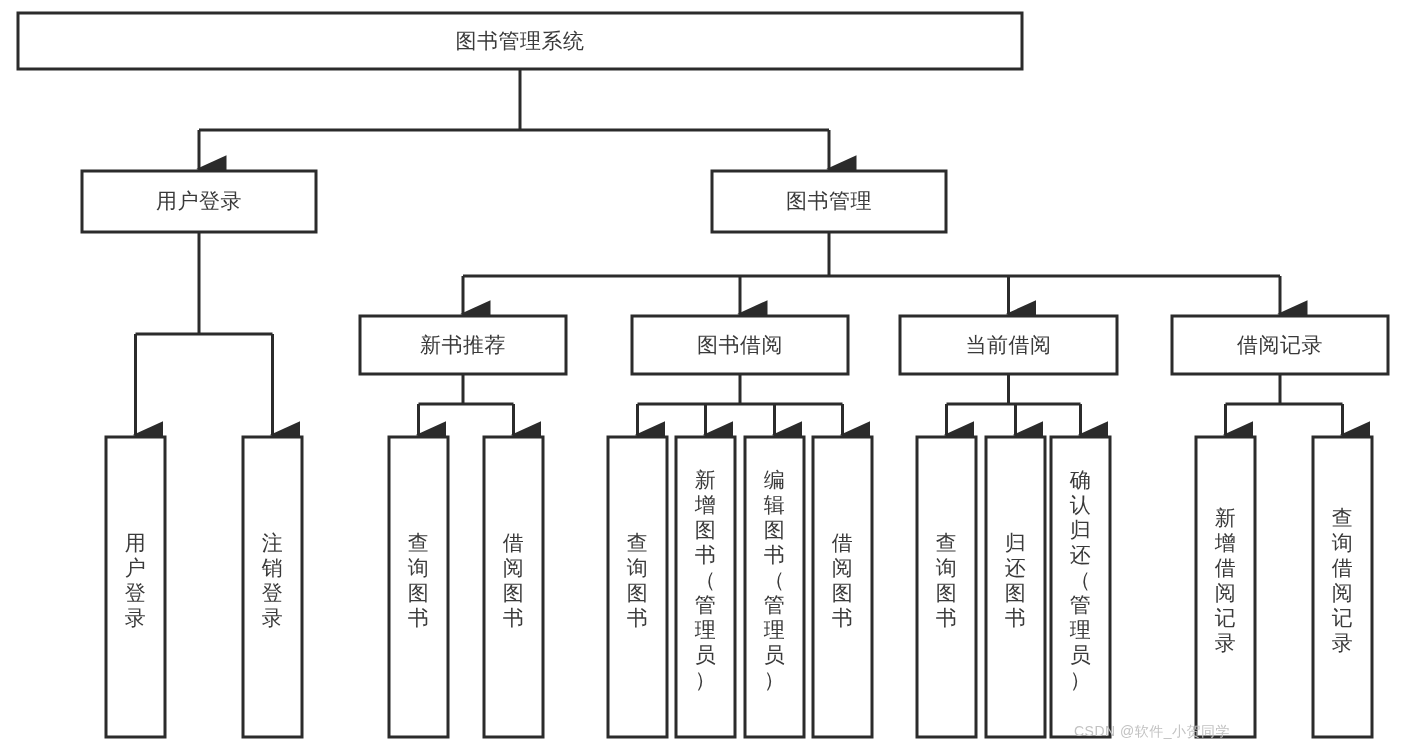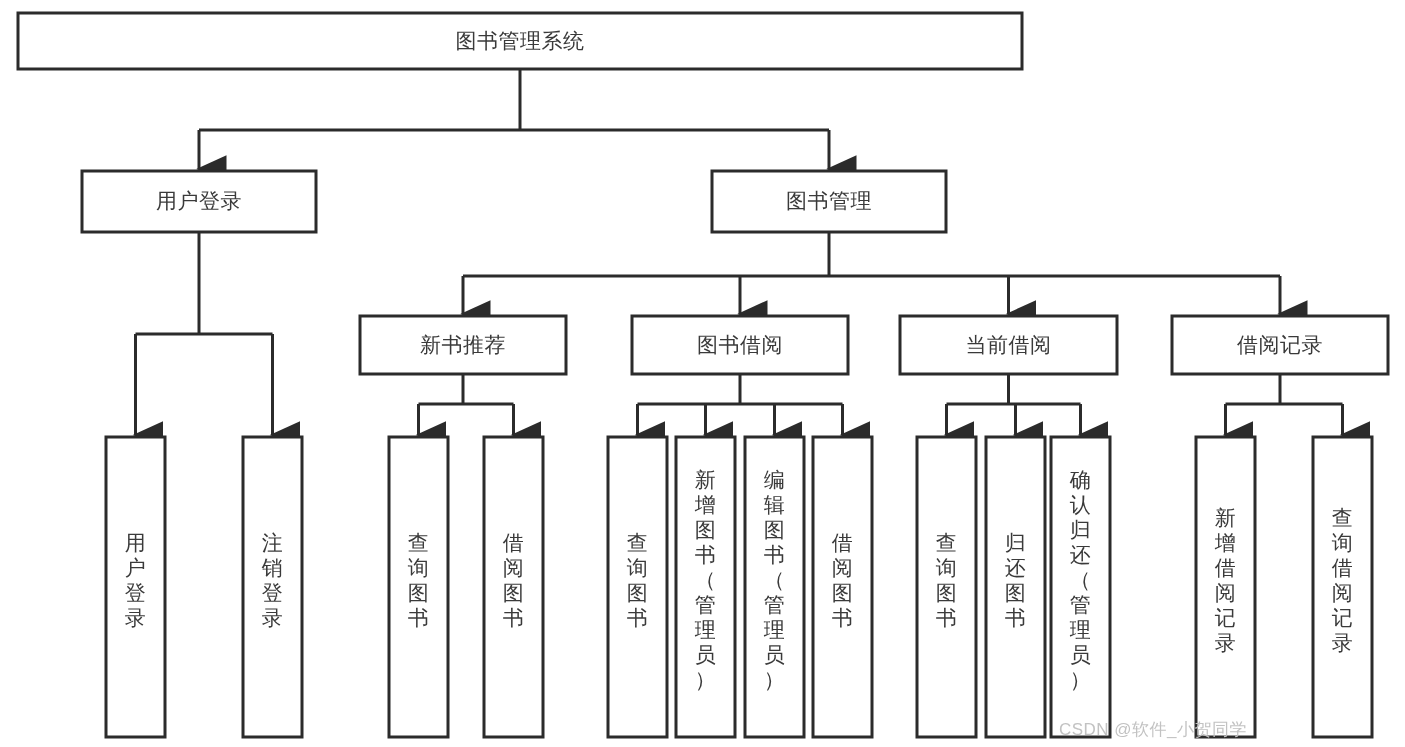--- a/index.html
+++ b/index.html
@@ -51,24 +51,24 @@
     stroke: #2b2b2b;
     stroke-width: 3;
     fill: none;
     stroke-linecap: butt;
   }
   .arrow-head {
     fill: #2b2b2b;
   }
   .watermark {
     position: absolute;
-    right: 8px;
+    right: 25px;
     bottom: 6px;
     font-family: "Liberation Sans", "DejaVu Sans", sans-serif;
-    font-size: 17px;
+    font-size: 14px;
     color: #c2c2c2;
     white-space: nowrap;
     letter-spacing: 0.5px;
     user-select: none;
   }
 </style>
 </head>
 <body>
 
 <div id="diagram-root">

